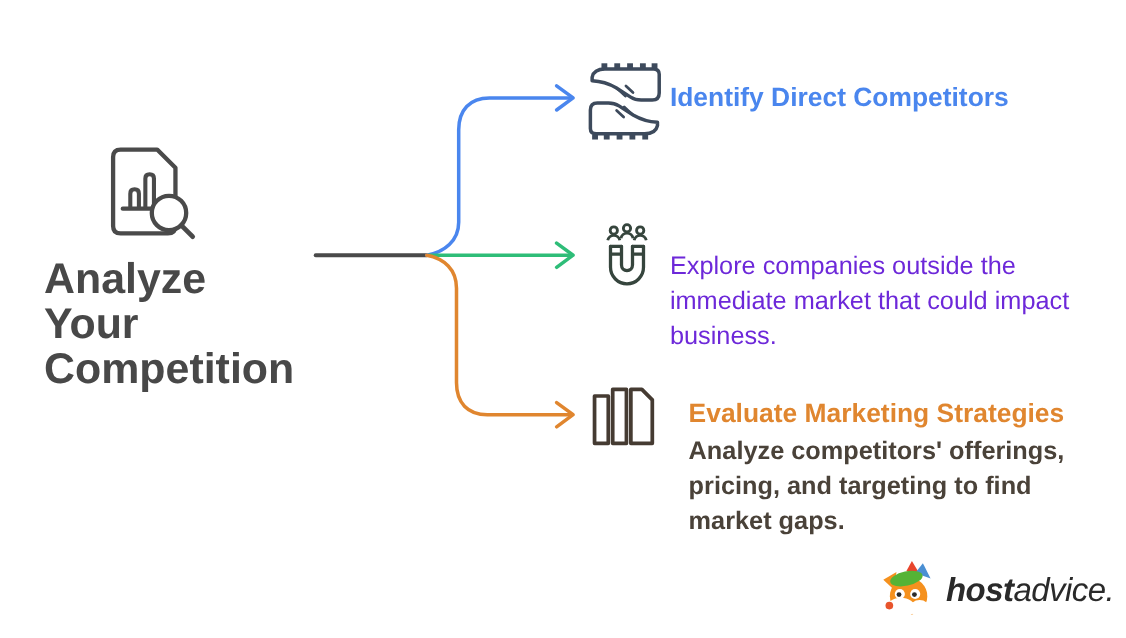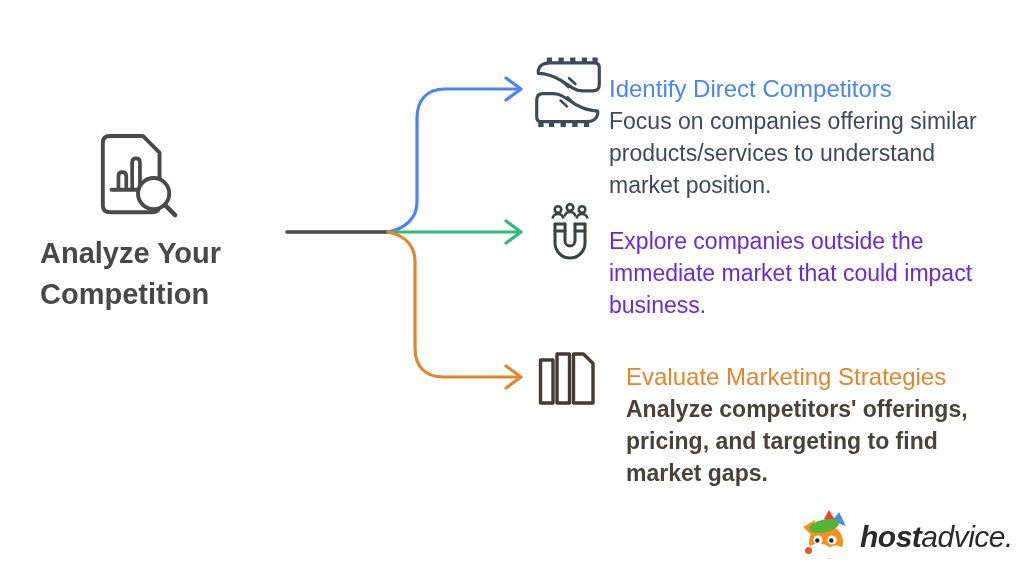--- a/index.html
+++ b/index.html
@@ -6,34 +6,34 @@
   html,body { background:#e9e9e9; }
   .canvas {
     position:relative; width:1024px; height:580px;
     background:#ffffff; overflow:hidden;
     font-family:"Liberation Sans", sans-serif;
   }
   
   .doc-icon { position:absolute; left:95px; top:130px; width:86px; height:94px; }
   .root-title {
     position:absolute; left:40px; top:233px; width:220px;
-    font-size:29px; font-weight:700; line-height:41px; color:#484848;
+    font-size:39px; font-weight:700; line-height:41px; color:#484848;
   }
   
   .connector { position:absolute; left:0; top:0; width:1024px; height:580px; pointer-events:none; }
   
   .branch-icon { position:absolute; }
   .icon-cleats { left:534px; top:57px;  width:68px; height:70px; }
   .icon-magnet { left:542px; top:201px; width:56px; height:62px; }
   .icon-books  { left:537px; top:351px; width:60px; height:56px; }
   .branch-text { position:absolute; left:609px; width:392px; }
   .bt-1 { top:73px; }
   .bt-2 { top:225px; }
   .bt-3 { top:361px;margin-left:17px; }
-  .branch-heading { font-size:24px; font-weight:400; line-height:32px; }
+  .branch-heading { font-size:24px; font-weight:700; line-height:32px; }
   .branch-body    { font-size:23px; font-weight:400; line-height:32px; }
   .h-blue   { color:#4a86ee; }
   .h-green  { color:#2ebd78; }
   .h-orange { color:#e0862f; }
   .b-blue   { color:#3d4a5c; }
   .b-green  { color:#6d28d9; }
   .b-orange { color:#4a4239;font-weight:bold; }
   
   .logo { position:absolute; left:799px; top:509px; display:flex; align-items:center; }
   .logo-mascot { width:56px; height:56px; }
@@ -87,21 +87,20 @@
         <rect x="36" y="28" width="5" height="4.5" fill="#3d4a5c"></rect>
         <rect x="47" y="28" width="5" height="4.5" fill="#3d4a5c"></rect>
       </g>
     </defs>
     <use href="#cleat" transform="rotate(180 32 16.5)"></use>
     <use href="#cleat" transform="translate(0 33.5)"></use>
   </svg>
 
   <div class="branch-text bt-1">
     <div class="branch-heading h-blue">Identify Direct Competitors</div>
-    <div class="branch-body b-blue">Focus on companies offering similar products/services to understand market position.</div>
   </div>
 
   <svg class="branch-icon icon-magnet" viewBox="0 0 56 62">
     <g fill="none" stroke="#36453d" stroke-width="2.6">
       <circle cx="16" cy="8.5" r="3.3"></circle>
       <circle cx="28" cy="6.5" r="3.3"></circle>
       <circle cx="40" cy="8.5" r="3.3"></circle>
       <path d="M10.5 17.5 a5.6 5.6 0 0 1 11 0"></path>
       <path d="M22.5 15.5 a5.6 5.6 0 0 1 11 0"></path>
       <path d="M34.5 17.5 a5.6 5.6 0 0 1 11 0"></path>

